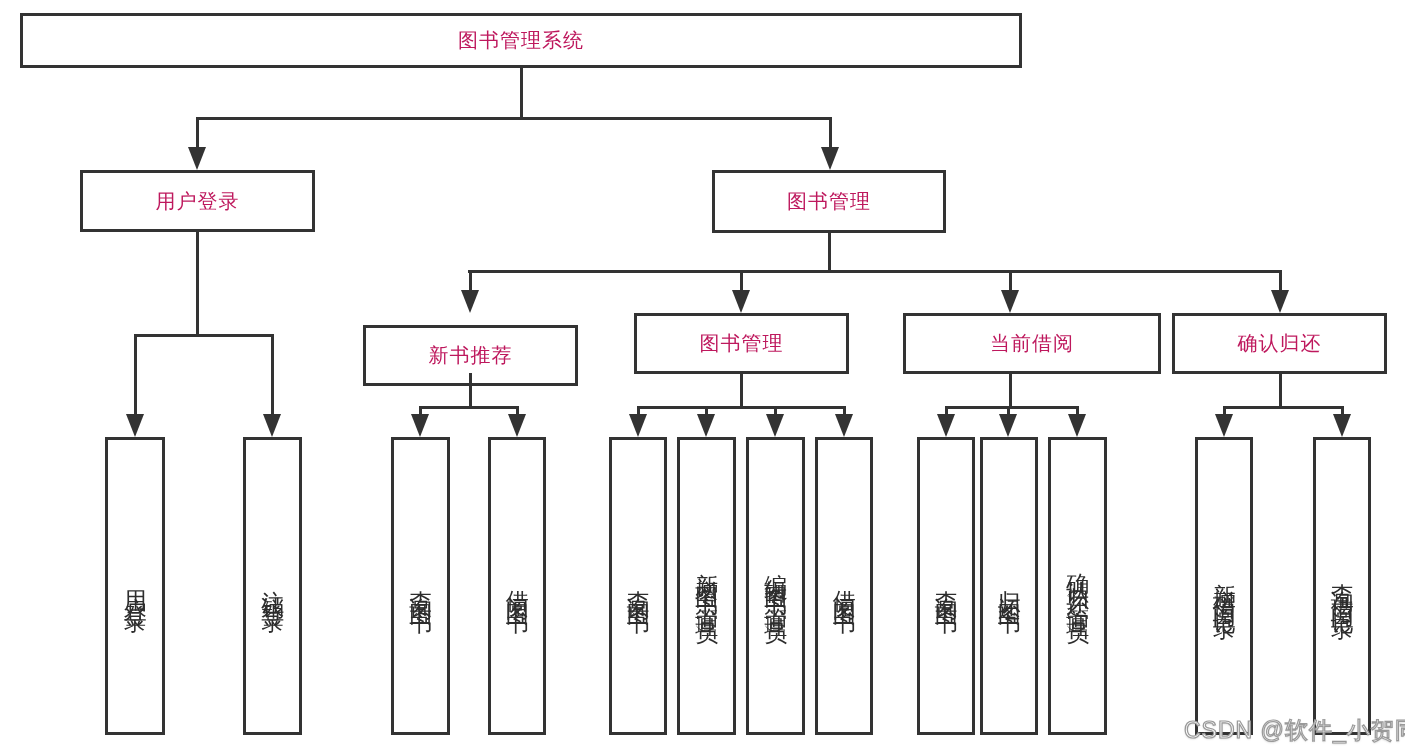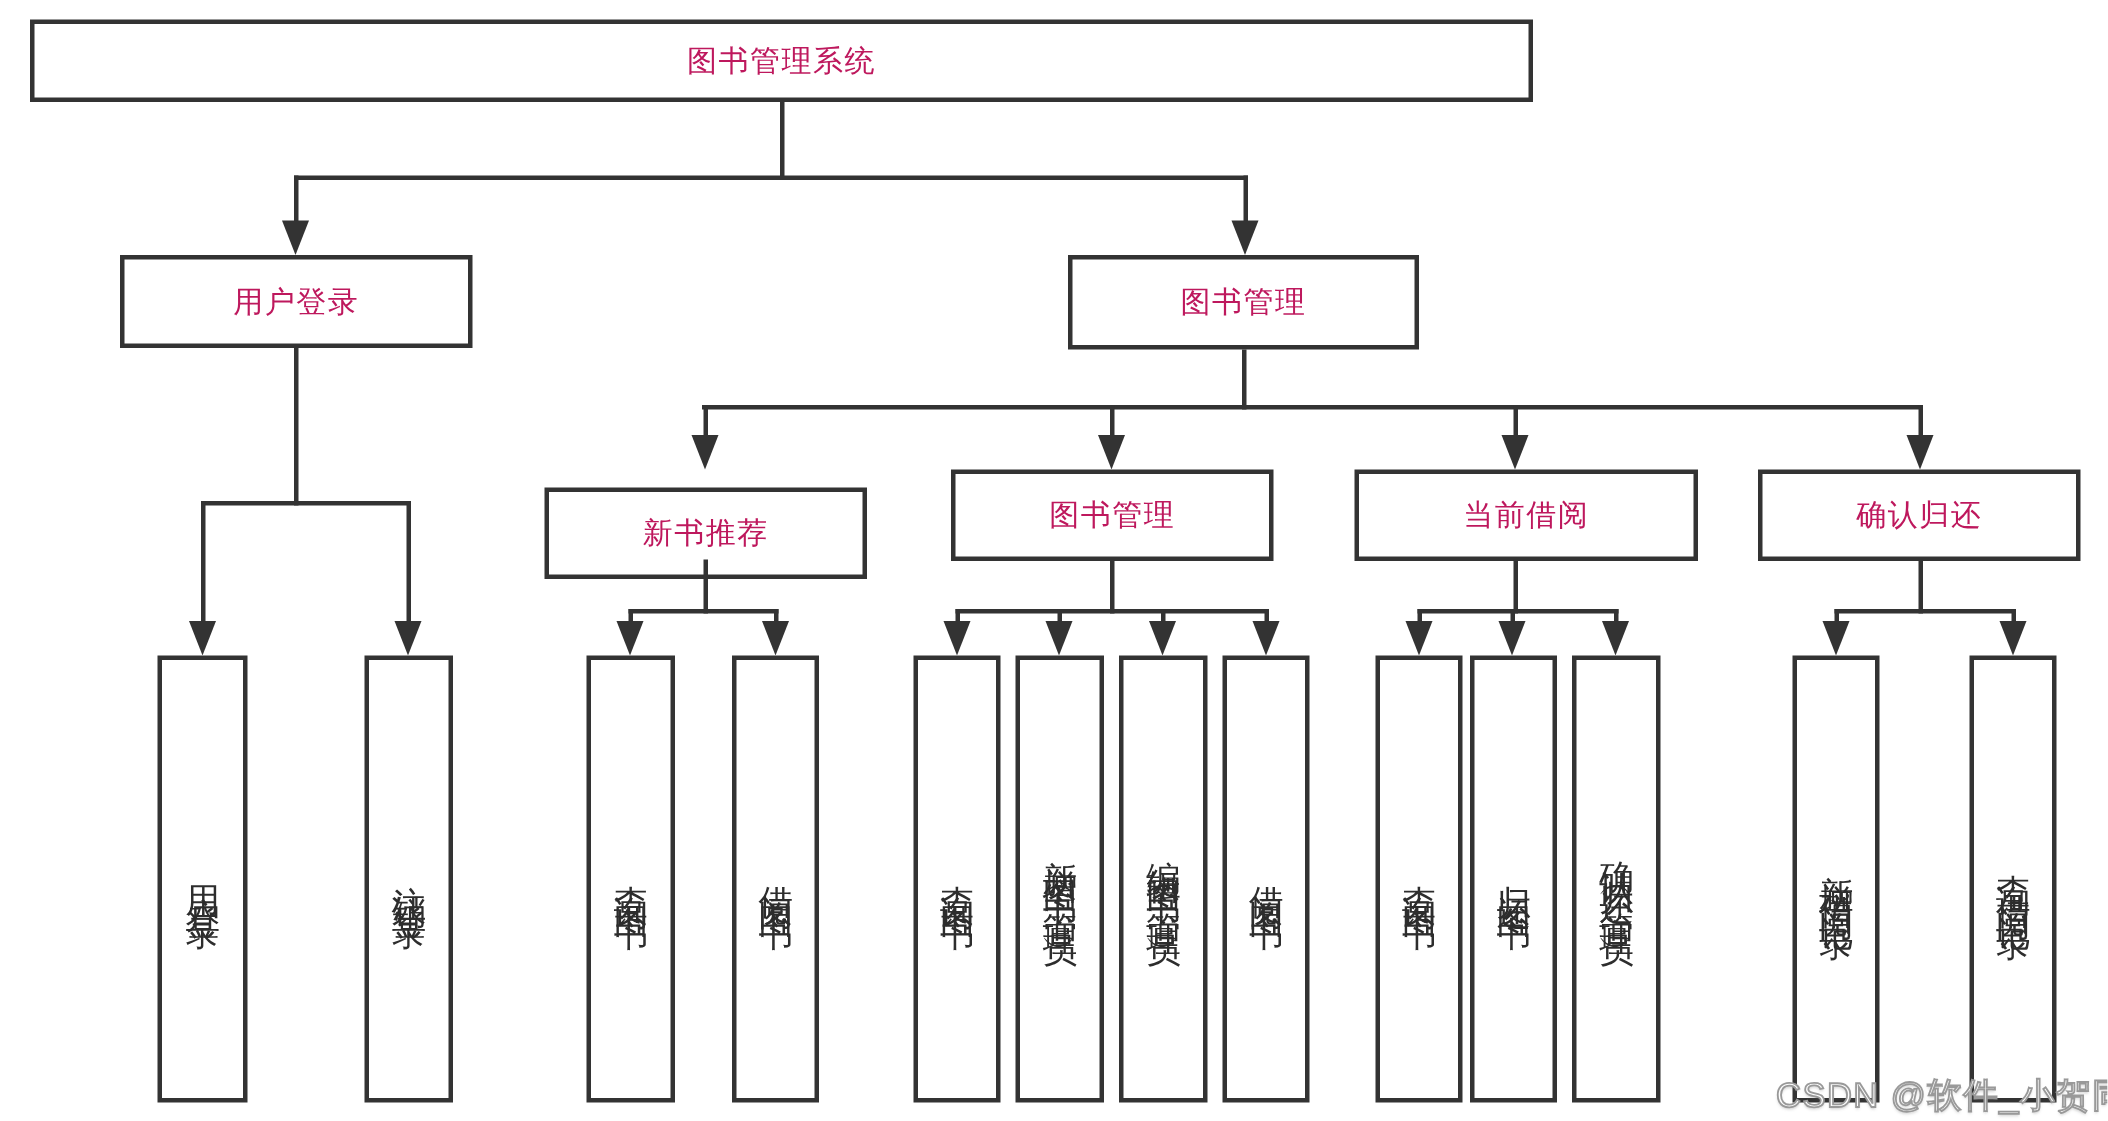--- a/index.html
+++ b/index.html
@@ -109,21 +109,21 @@
     <div class="vl" style="left:1279px; top:270px; height:24px;"></div>
     <div class="ar" style="left:1271px; top:290px;"></div>
   </div>
 
   <div class="box" style="left:363px; top:313px; width:215px; height:61px;margin-top:12px;">
     <span>新书推荐</span>
   </div>
   <div class="box" style="left:634px; top:313px; width:215px; height:61px;">
     <span>图书管理</span>
   </div>
-  <div class="box" style="left:903px; top:313px; width:229px; height:61px;">
+  <div class="box" style="left:903px; top:313px; width:258px; height:61px;">
     <span>当前借阅</span>
   </div>
   <div class="box" style="left:1172px; top:313px; width:215px; height:61px;">
     <span>确认归还</span>
   </div>
 
   <div>
     <div class="vl" style="left:469px; top:373px; height:36px;"></div>
     <div class="hl" style="left:419px; top:406px; width:100px;"></div>
     <div class="vl" style="left:419px; top:406px; height:11px;"></div>

